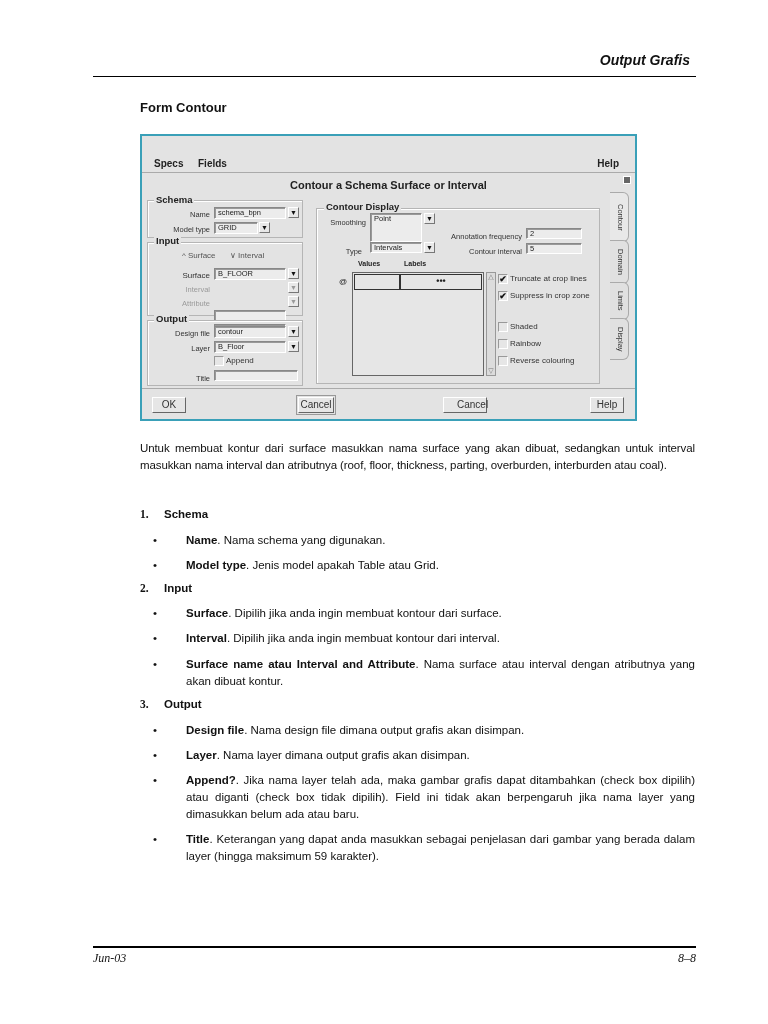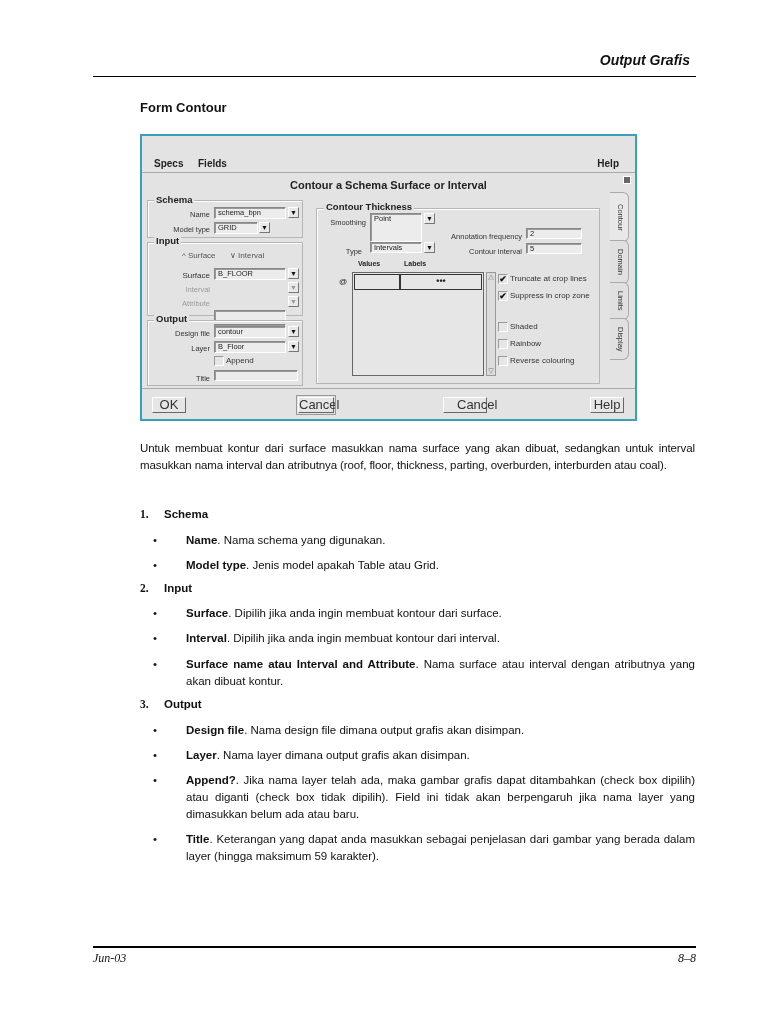--- a/index.html
+++ b/index.html
@@ -36,21 +36,21 @@
   .chk { width:10px; height:10px; border:1px solid #999; border-right-color:#fff; border-bottom-color:#fff; box-sizing:border-box; background:#e6e6e6; font-size:9px; line-height:8px; text-align:center; color:#111; font-weight:bold; }
   .chklbl { font-size:8px; color:#333; }
 
   .tab { right:6px; width:18px; background:#e0e0e0; border:1px solid #aaa; border-left:none; border-radius:0 6px 6px 0; font-size:7.5px; color:#333; writing-mode:vertical-rl; text-align:center; line-height:16px; }
   .tab.active { background:#e8e8e8; }
 
   .list { background:#e6e6e6; border:1px solid #666; box-sizing:border-box; }
   .cell { border:1.5px solid #333; box-sizing:border-box; background:#e6e6e6; font-size:9px; text-align:center; font-weight:bold; line-height:12px; }
   .vscroll { background:#dcdcdc; border:1px solid #999; box-sizing:border-box; }
 
-  .btn { height:16px; background:#e6e6e6; border:1px solid #fff; border-right-color:#666; border-bottom-color:#666; box-sizing:border-box; font-size:13px; text-align:center; line-height:14px; color:#333; }
+  .btn { height:16px; background:#e6e6e6; border:1px solid #fff; border-right-color:#666; border-bottom-color:#666; box-sizing:border-box; font-size:10px; text-align:center; line-height:14px; color:#333; }
   .btn.default { outline:1px solid #999; outline-offset:1px; }
   .btnbar { left:0; top:252px; width:100%; border-top:1px solid #aaa; }
 
   
   .para { left:140px; width:555px; top:440px; font-size:11.5px; line-height:17px; text-align:justify; letter-spacing:-0.1px; }
   .ol-item { left:140px; font-size:11.5px; font-weight:bold; }
   .ol-item .num { display:inline-block; width:24px; font-family:"Liberation Serif", serif; }
   .bullet { left:153px; width:542px; font-size:11.5px; line-height:17px; }
   .bullet .dot { position:absolute; left:0; top:0; }
   .bullet .txt { position:absolute; left:33px; right:0; top:0; text-align:justify; }
@@ -109,21 +109,21 @@
   <div class="abs ddbtn" style="left:146px;top:190px;">▼</div>
   <div class="abs flabel" style="left:10px;top:208px;width:58px;">Layer</div>
   <div class="abs field" style="left:72px;top:205px;width:72px;height:12px;">B_Floor</div>
   <div class="abs ddbtn" style="left:146px;top:205px;">▼</div>
   <div class="abs chk" style="left:72px;top:220px;"></div>
   <div class="abs chklbl" style="left:84px;top:220px;">Append</div>
   <div class="abs flabel" style="left:10px;top:238px;width:58px;">Title</div>
   <div class="abs field" style="left:72px;top:234px;width:84px;height:11px;"></div>
 
   <div class="abs group" style="left:174px;top:72px;width:282px;height:174px;"></div>
-  <div class="abs glabel" style="left:182px;top:65px;">Contour Thickness</div>
+  <div class="abs glabel" style="left:182px;top:65px;">Contour Display</div>
   <div class="abs flabel" style="left:178px;top:82px;width:46px;">Smoothing</div>
   <div class="abs field" style="left:228px;top:77px;width:52px;height:29px;">Point</div>
   <div class="abs ddbtn" style="left:282px;top:77px;">▼</div>
   <div class="abs flabel" style="left:280px;top:96px;width:100px;">Annotation frequency</div>
   <div class="abs field" style="left:384px;top:92px;width:56px;height:11px;">2</div>
   <div class="abs flabel" style="left:190px;top:111px;width:30px;">Type</div>
   <div class="abs field" style="left:228px;top:106px;width:52px;height:11px;">Intervals</div>
   <div class="abs ddbtn" style="left:282px;top:106px;">▼</div>
   <div class="abs flabel" style="left:296px;top:111px;width:84px;">Contour interval</div>
   <div class="abs field" style="left:384px;top:107px;width:56px;height:11px;">5</div>

